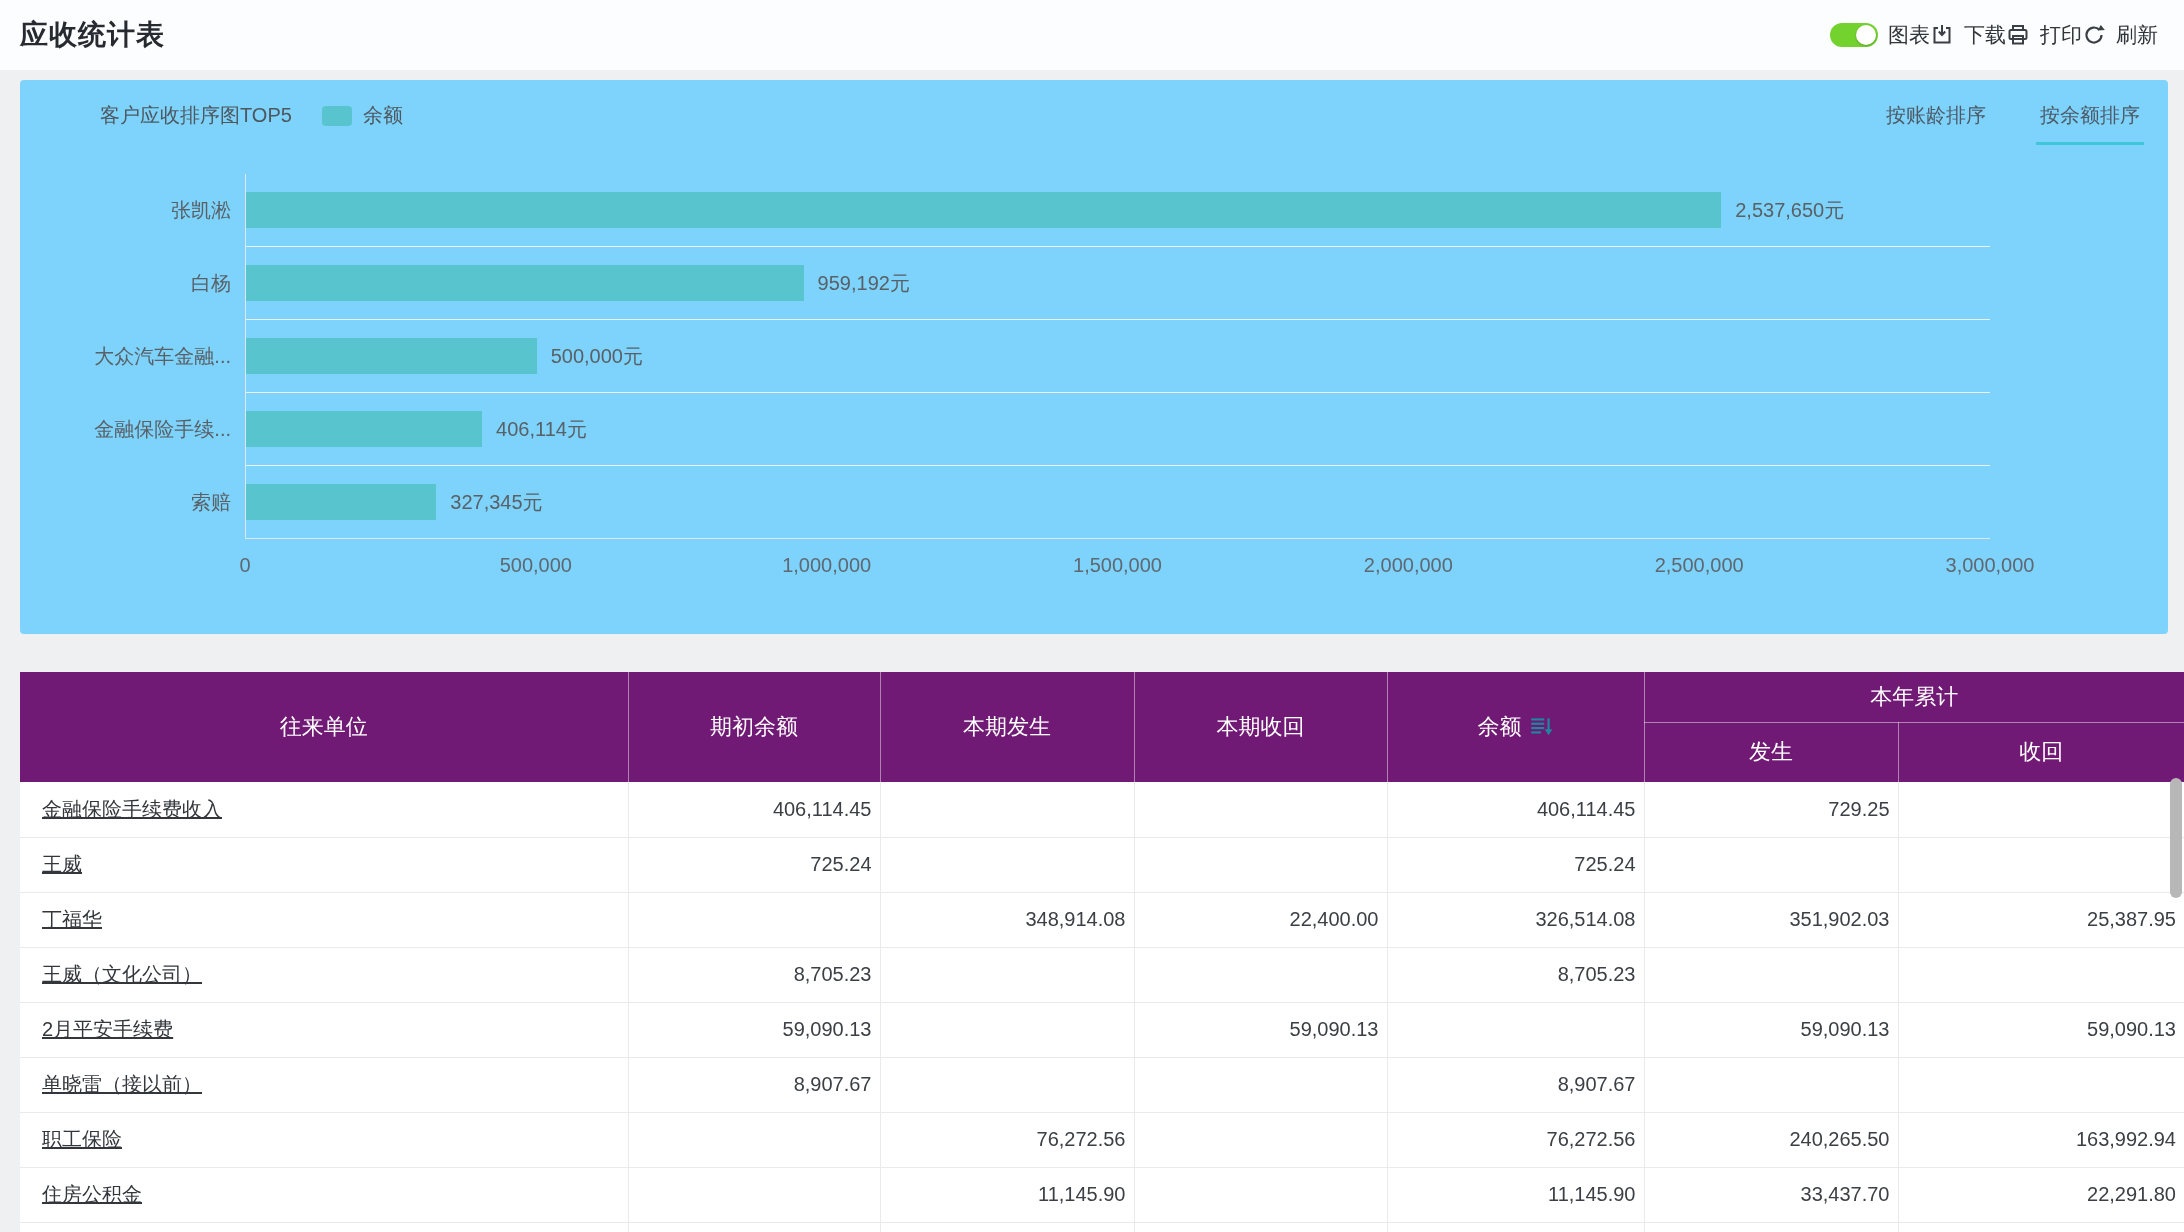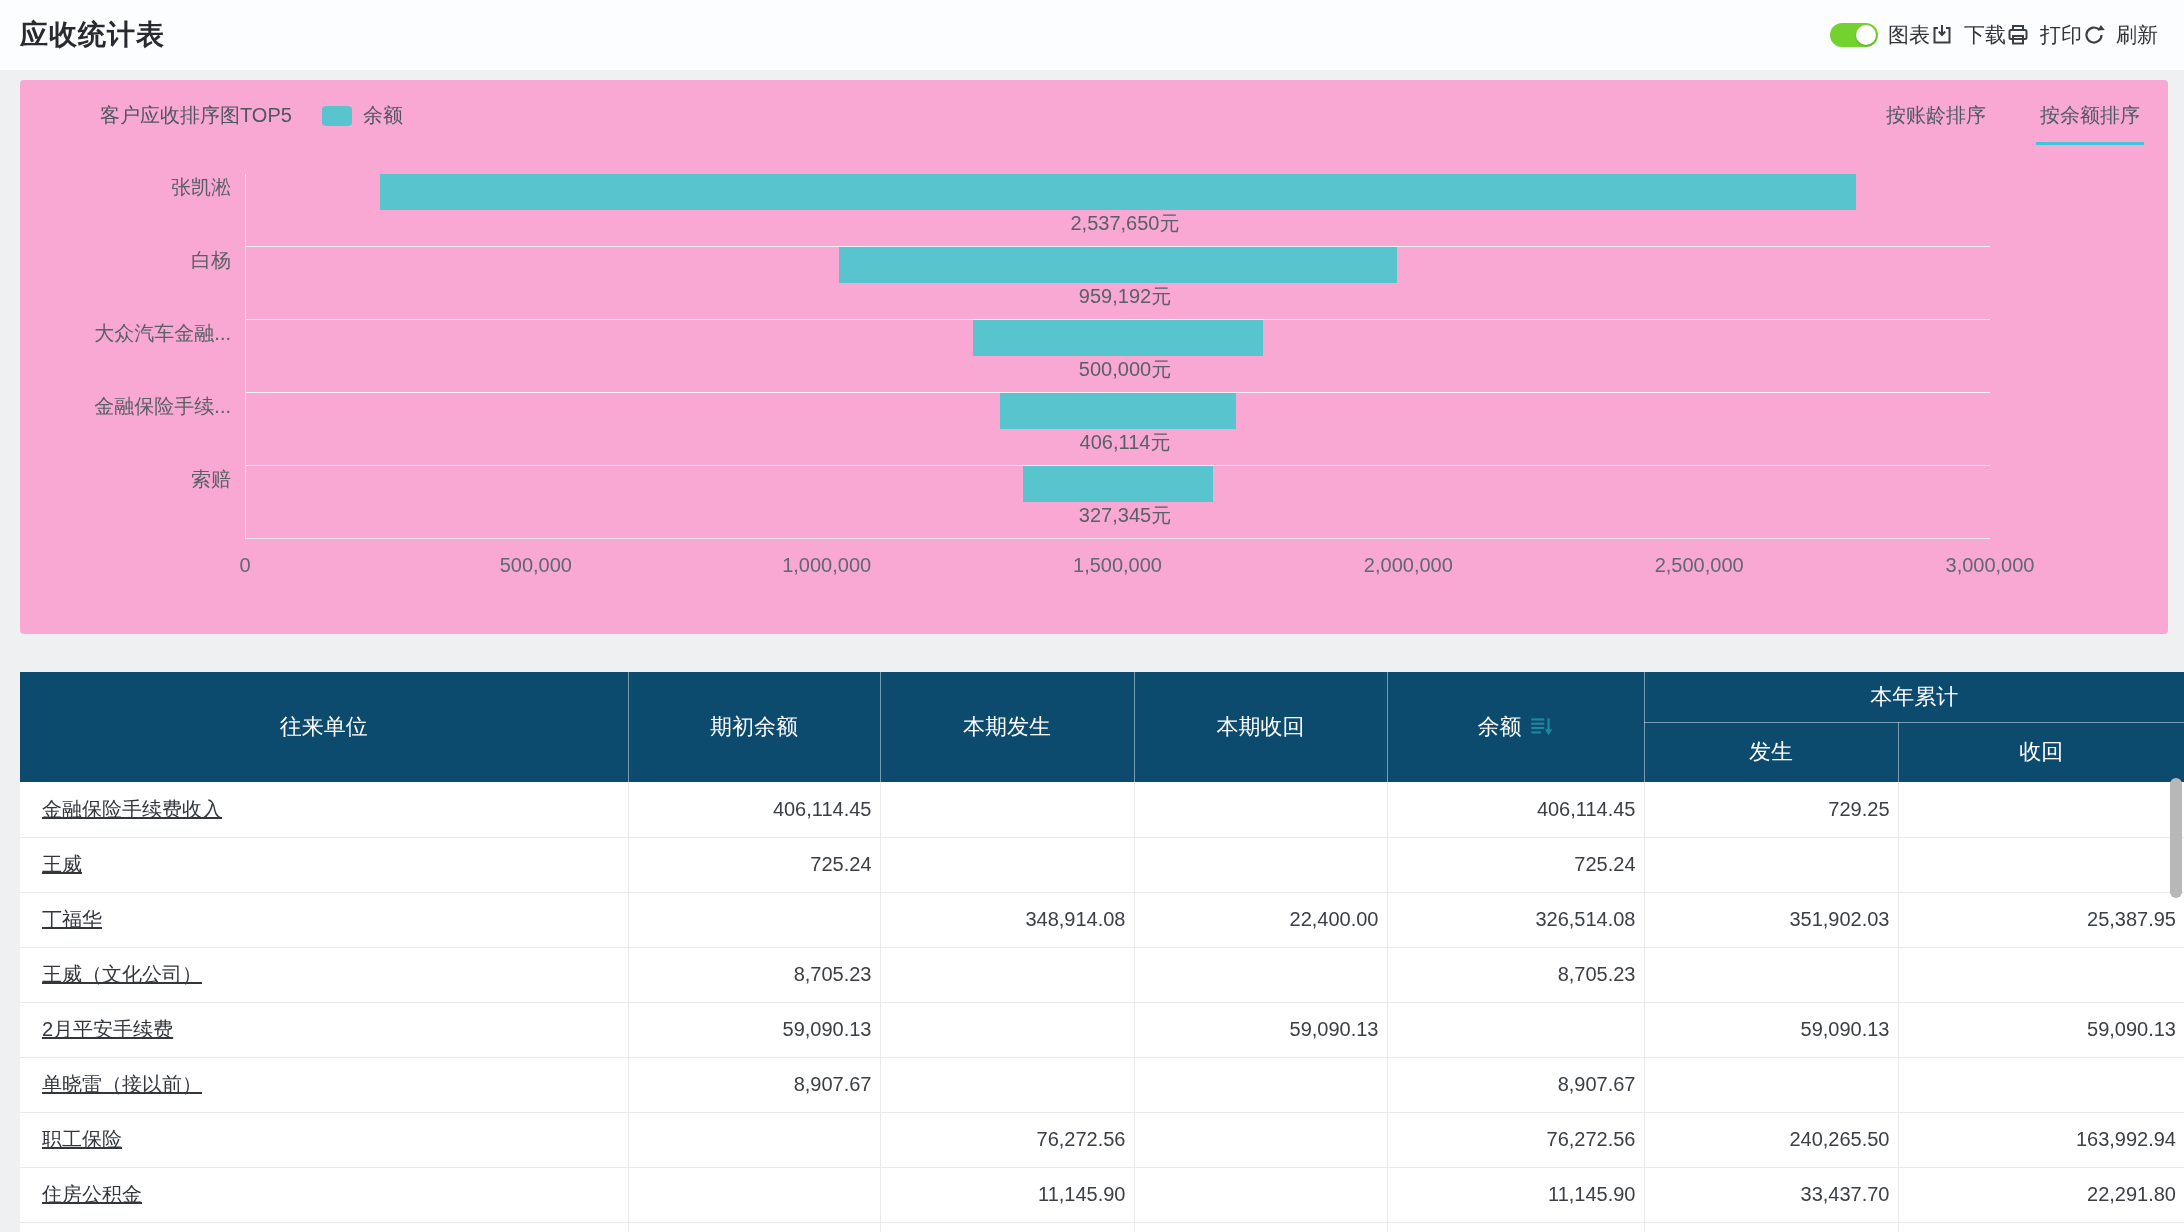--- a/index.html
+++ b/index.html
@@ -23,50 +23,50 @@
   .control { display:flex; align-items:center; gap:10px; cursor:pointer; }
   .toggle { width:48px; height:24px; border-radius:12px; background:#74d22f; position:relative; }
   .toggle-knob { position:absolute; right:2px; top:2px; width:20px; height:20px; border-radius:50%;
                  background:#fff; box-shadow:0 1px 2px rgba(0,0,0,.25); }
   .ctl-icon { display:inline-flex; }
   .ctl-icon svg { width:24px; height:24px; }
 
   
   .chart-card {
     position:absolute; left:20px; right:16px; top:80px; height:554px;
-    background:#f9a8d4; border-radius:4px;
+    background:#7dd3fc; border-radius:4px;
   }
   .chart-header { display:flex; align-items:flex-start; padding:22px 24px 0 80px; }
   .chart-title { font-size:20px; color:#4e565e; }
   .legend { display:flex; align-items:center; gap:11px; margin-left:30px; }
   .legend-chip { width:30px; height:20px; border-radius:4px; background:#58c5ce; }
   .legend-label { font-size:20px; color:#4e565e; }
   .sort-tabs { margin-left:auto; display:flex; gap:46px; }
   .sort-tab { font-size:20px; color:#4d5966; padding:0 4px 13px 4px;
               border-bottom:3px solid transparent; cursor:pointer; }
   .sort-tab.active { border-bottom-color:#3fc6d8; }
 
   .plot-wrap { position:absolute; left:225px; top:94px; width:1745px; }
   .plot { position:relative; border-left:1px solid #e2e6ea; }
   .band { height:73px; display:flex; align-items:center; position:relative;
-          border-bottom:1px solid #eef1f4;flex-direction:column; }
+          border-bottom:1px solid #eef1f4; }
   .band:last-child { border-bottom:1px solid #e2e6ea; }
   .band-label { position:absolute; right:calc(100% + 15px); white-space:nowrap;
                 font-size:20px; color:#596066; }
   .bar { height:36px; background:#58c5ce; }
   .bar-value { margin-left:14px; font-size:20px; color:#596066; white-space:nowrap; }
   .x-axis { position:relative; height:46px; }
   .tick { position:absolute; top:15px; transform:translateX(-50%);
           font-size:20px; color:#5f6871; white-space:nowrap; }
 
   
   .table-card { position:absolute; left:20px; right:0; top:672px; bottom:0;
                 background:#fff; overflow:hidden; }
   table { width:100%; border-collapse:collapse; table-layout:fixed; }
-  thead th { background:#0c4a6e; color:#fff; font-weight:normal; font-size:22px;
+  thead th { background:#701a75; color:#fff; font-weight:normal; font-size:22px;
              text-align:center; vertical-align:middle; }
   thead tr.top th { height:50px; }
   thead tr.sub th { height:60px; }
   thead th.span2 { height:102px; }
   thead tr.top th { border-right:1px solid rgba(255,255,255,.45); }
   thead tr.top th:last-child { border-right:none; }
   thead th.group { border-bottom:1px solid rgba(255,255,255,.45); }
   thead tr.sub th { border-right:1px solid rgba(255,255,255,.45); }
   thead tr.sub th:last-child { border-right:none; }
   .sort-head { display:inline-flex; align-items:center; gap:6px; cursor:pointer; }

